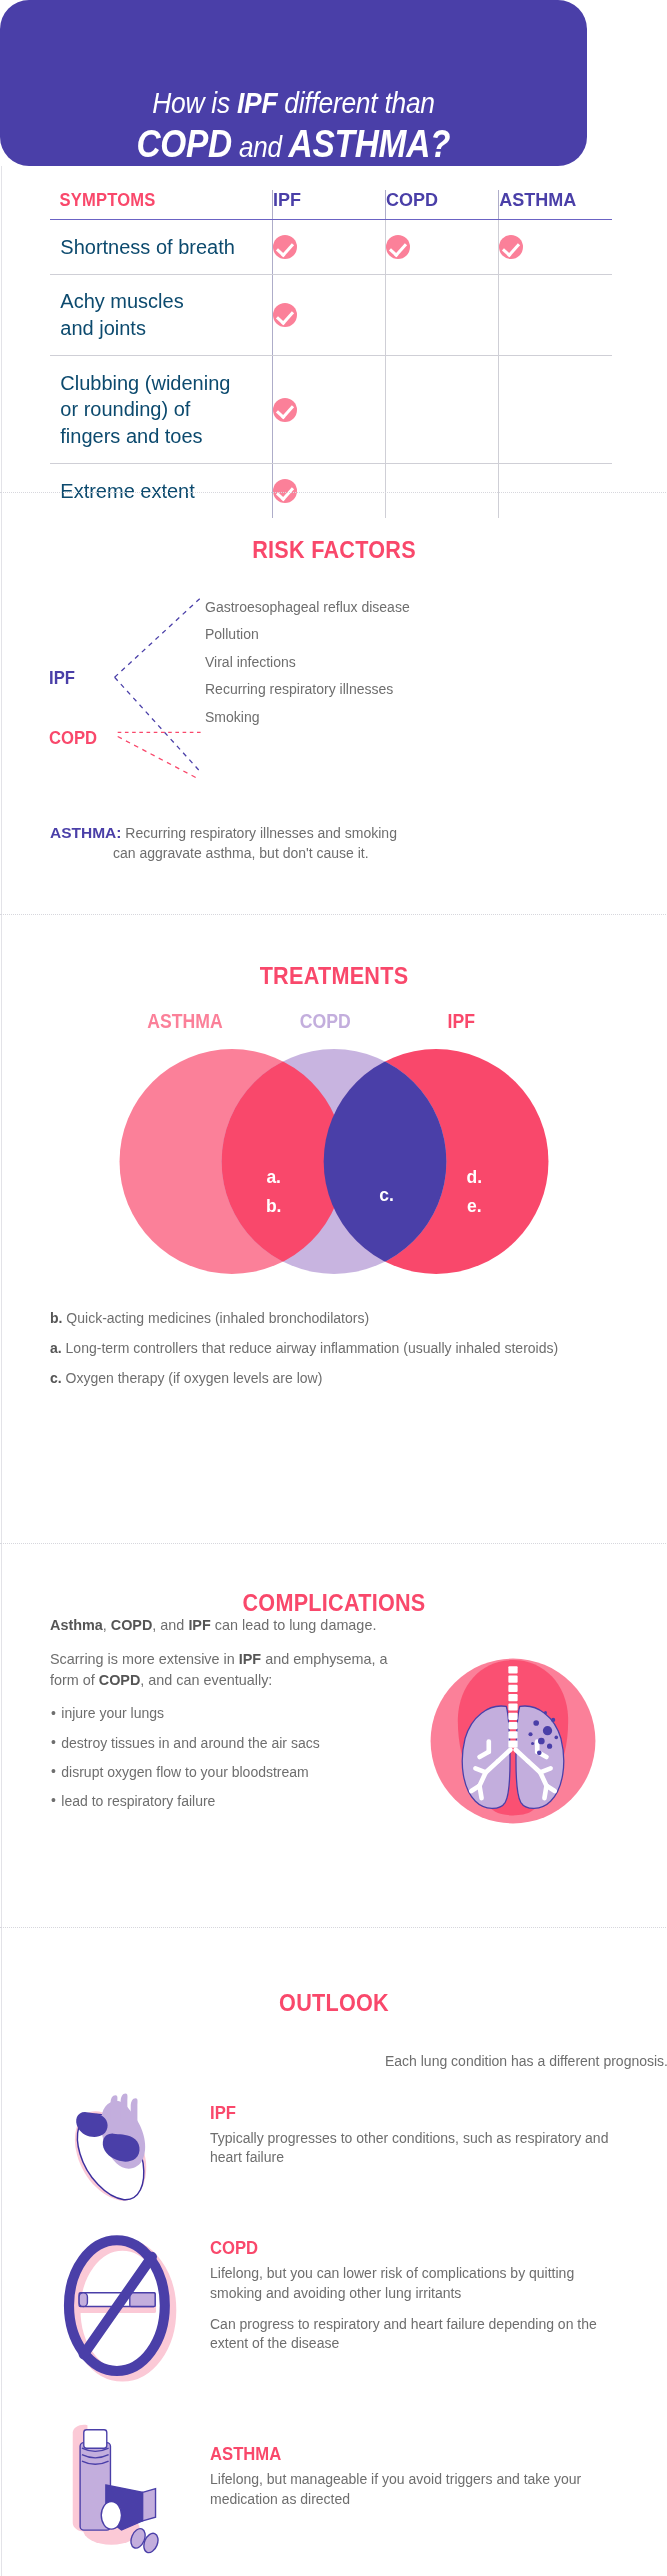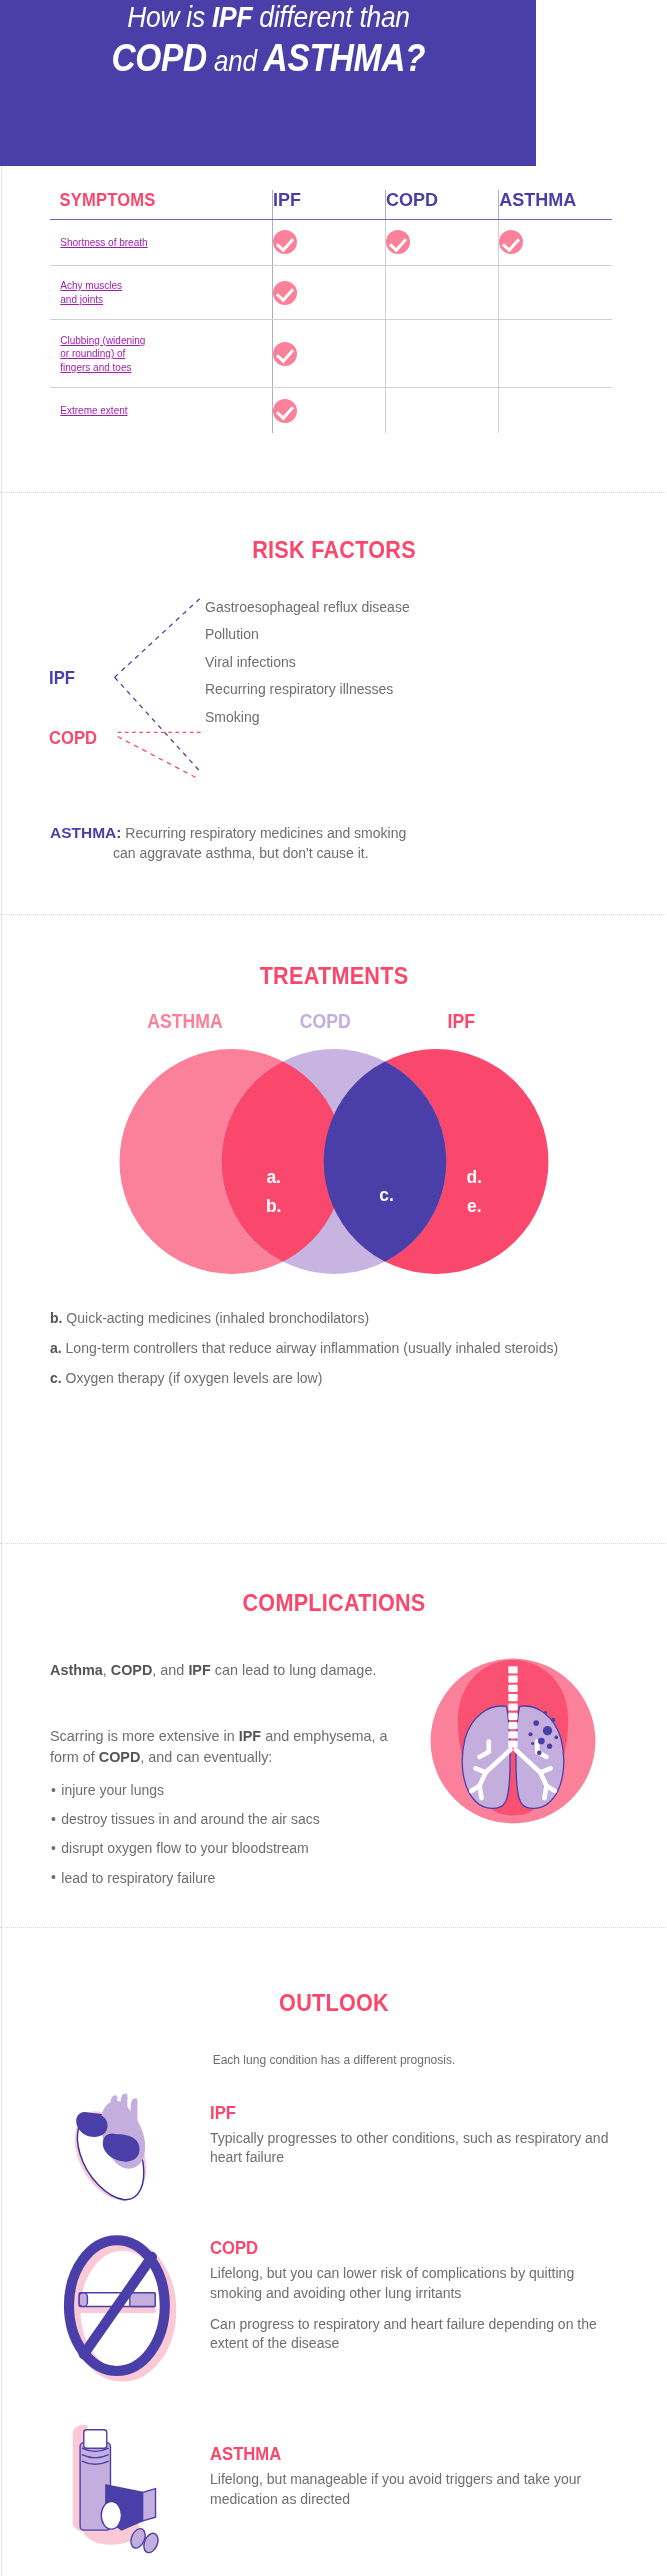--- a/index.html
+++ b/index.html
@@ -14,26 +14,27 @@
     height: 2609px;
     position: relative;
     background: #ffffff;
     overflow: hidden;
   }
 
   
   .header {
     position: absolute;
     left: 0; top: 0;
-    width: 536px; height: 166px;
+    width: 587px; height: 166px;
     background: #4a3fa8;
     display: flex;
     flex-direction: column;
     align-items: center;
-    justify-content: flex-start;
+    justify-content: flex-end;
+    border-radius: 29px;
   }
   .header-line {
     color: #ffffff;
     font-style: italic;
     letter-spacing: -0.3px;
     white-space: nowrap;
     font-family: "Liberation Sans Narrow", "Liberation Sans", sans-serif;
     transform: scaleX(0.88);
   }
   .header-line1 { font-size: 30px; font-weight: 400; margin-bottom: 3.1px; }
@@ -103,25 +104,24 @@
     text-align: center;
     font-family: "Liberation Sans Narrow", "Liberation Sans", sans-serif;
   }
   tr.head-row th { border-bottom: 1.5px solid #6b63c4; }
   tr.head-row th.h-cond.vbar,
   table.symptoms td.vbar { border-left: 0.5px solid #aeadc9; }
   table.symptoms td.vbar-light { border-left: 0.5px solid #cfcfd6; }
   table.symptoms tbody tr td { border-bottom: 0.5px solid #cfcfd6; }
   table.symptoms tbody tr:last-child td { border-bottom: none; }
   td.sym-label {
-    color: #a21caf;
-    font-size: 10px;
+    color: #0c4a6e;
+    font-size: 20px;
     line-height: 1.34;
     padding: 13.4px 11.3px 13.4px 10.3px;
-    text-decoration: underline;
   }
   td.check-cell { text-align: center; padding: 10.3px 0; }
 
   .check {
     display: inline-block;
     width: 24px; height: 24px;
     border-radius: 50%;
     background: #fb8099;
     position: relative;
     vertical-align: middle;
@@ -212,21 +212,20 @@
   .comp-body {
     position: absolute;
     left: 50px; top: 1615px;
     width: 350px;
   }
   .comp-para {
     color: #6e6e6e;
     font-size: 14.4px;
     line-height: 1.45;
     margin-bottom: 13.4px;
-    margin-top: 45px;
   }
   .comp-para b { color: #555555; font-weight: 700; }
   .comp-bullets { list-style: none; margin-top: 3.1px; }
   .comp-bullets li {
     color: #6e6e6e;
     font-size: 14px;
     line-height: 1.35;
     margin-bottom: 10.3px;
     padding-left: 11.3px;
     position: relative;
@@ -240,23 +239,23 @@
     position: absolute;
     left: 428px; top: 1656px;
     width: 170px; height: 170px;
   }
 
   
   .outlook-sub {
     position: absolute;
     left: 0; top: 2053px;
     width: 668px;
-    text-align: center;
-    color: #6e6e6e;
-    font-size: 12px;
+    text-align: right;
+    color: #6e6e6e;
+    font-size: 14px;
   }
   .outlook-row { position: absolute; left: 0; width: 668px; }
   .ol-art { position: absolute; left: 57px; width: 149px; }
   .ol-text { position: absolute; left: 210px; width: 412px; }
   .ol-title {
     color: #f9486b;
     font-weight: 700;
     font-size: 18.5px;
     font-family: "Liberation Sans Narrow", "Liberation Sans", sans-serif;
     transform: scaleX(0.9);
@@ -353,21 +352,21 @@
 
   <div class="risk-items">
     <div class="risk-item">Gastroesophageal reflux disease</div>
     <div class="risk-item">Pollution</div>
     <div class="risk-item">Viral infections</div>
     <div class="risk-item">Recurring respiratory illnesses</div>
     <div class="risk-item">Smoking</div>
   </div>
 
   <div class="asthma-note">
-    <span class="lead">ASTHMA:</span><span> Recurring respiratory medicines and smoking</span>
+    <span class="lead">ASTHMA:</span><span> Recurring respiratory illnesses and smoking</span>
     <span class="indent">can aggravate asthma, but don't cause it.</span>
   </div>
 
   <div class="divider" style="top:914px;"></div>
 
   <div class="sec-title" style="top:962px;">TREATMENTS</div>
 
   <div class="venn-labels">
     <div class="venn-label vl-asthma">ASTHMA</div>
     <div class="venn-label vl-copd">COPD</div>

